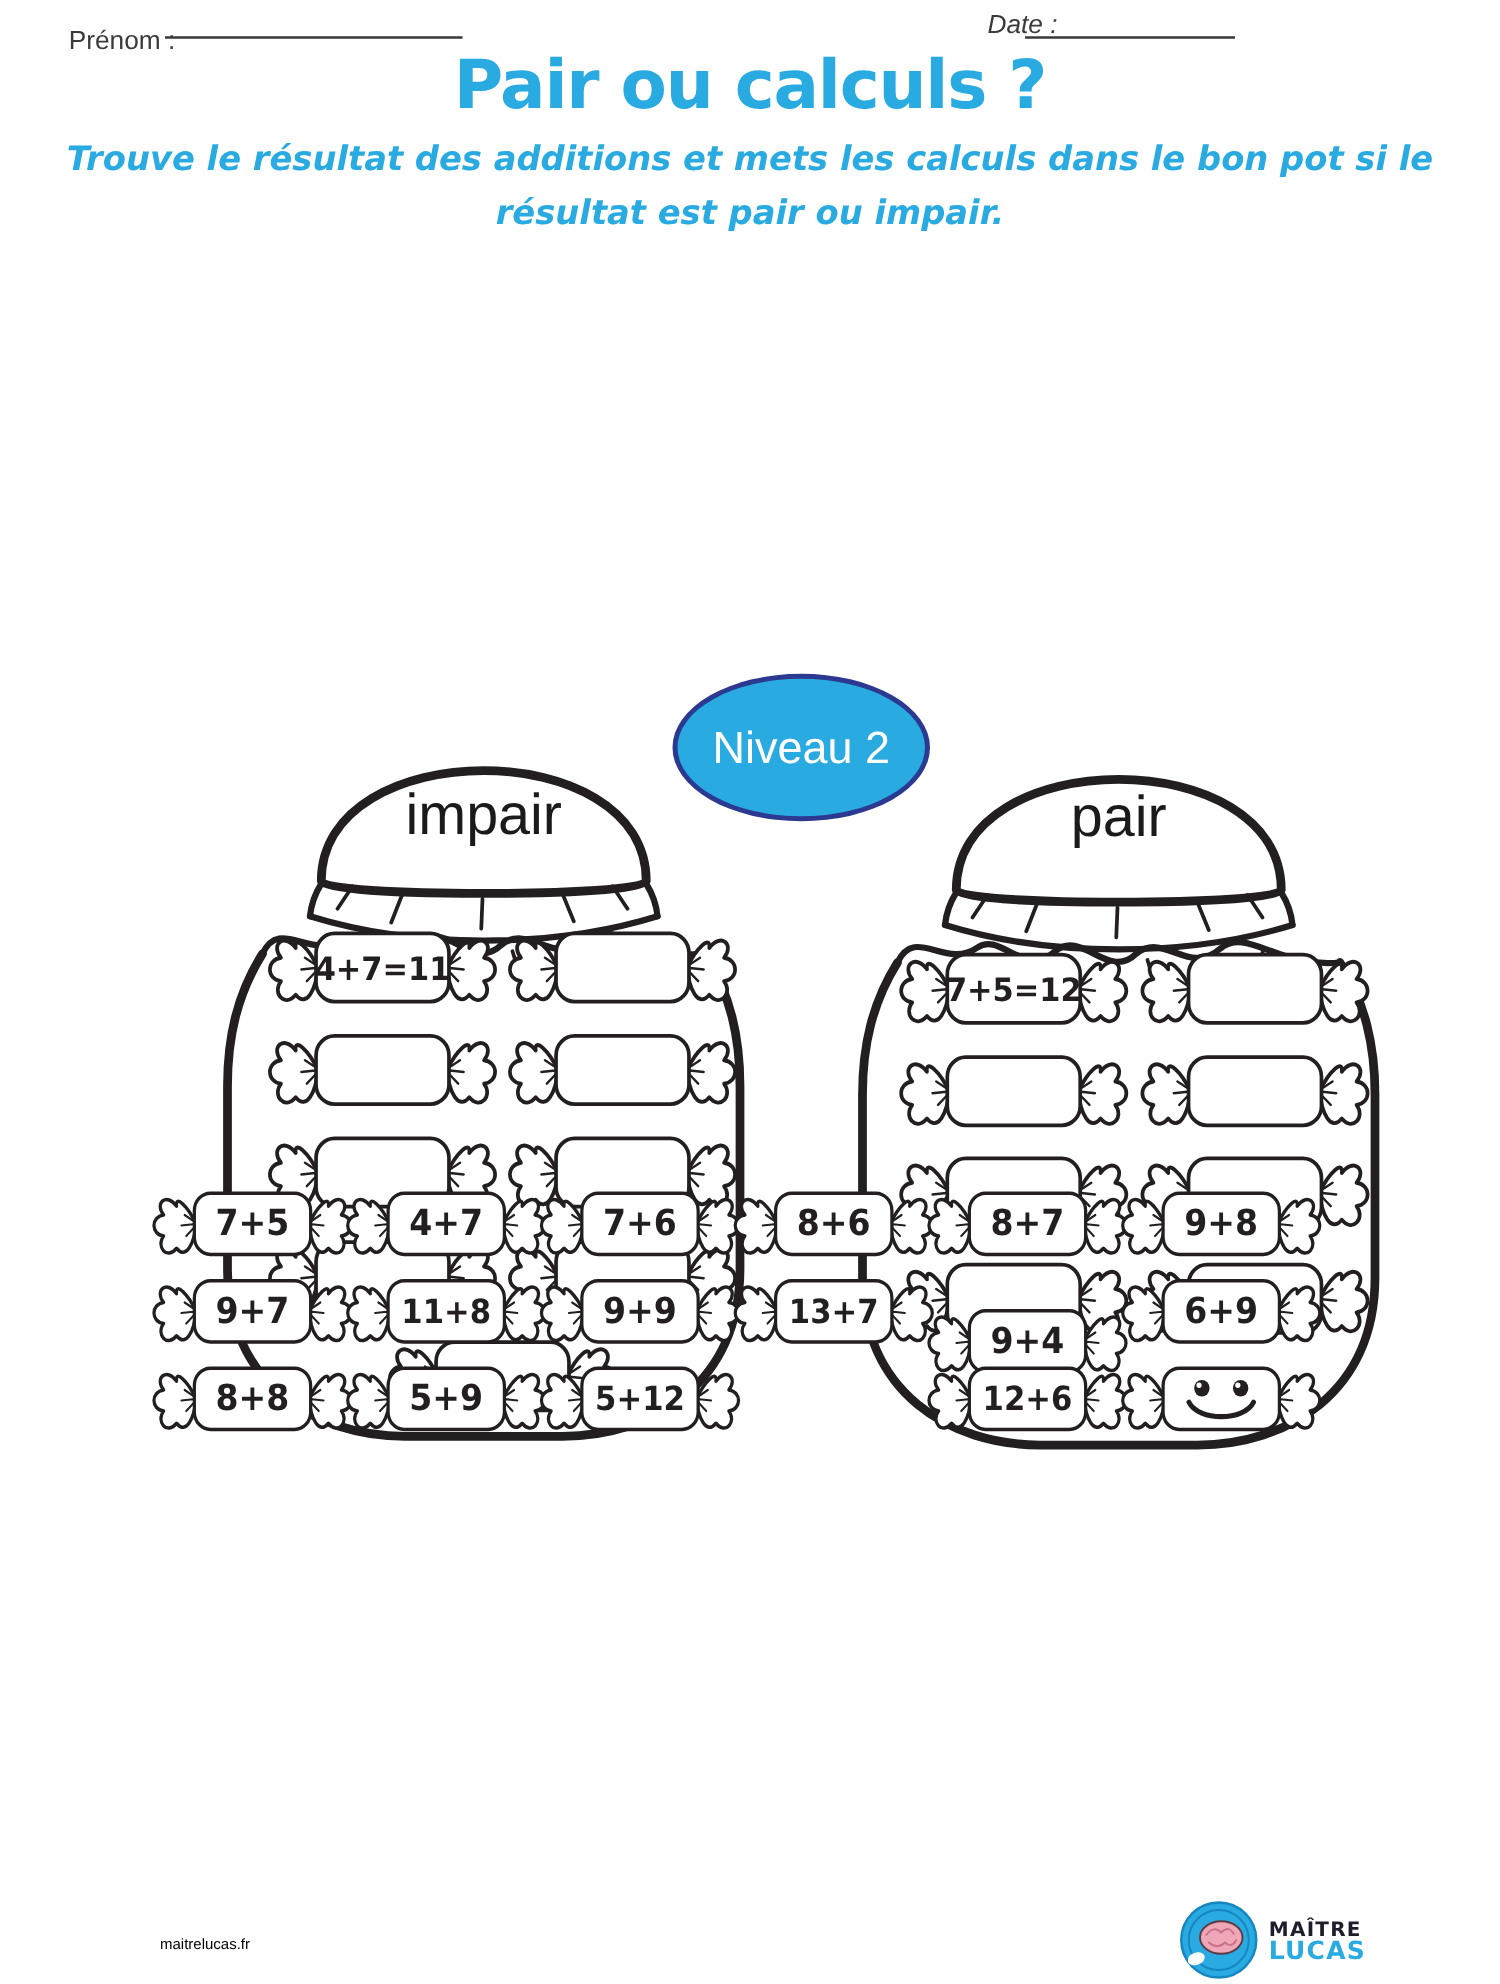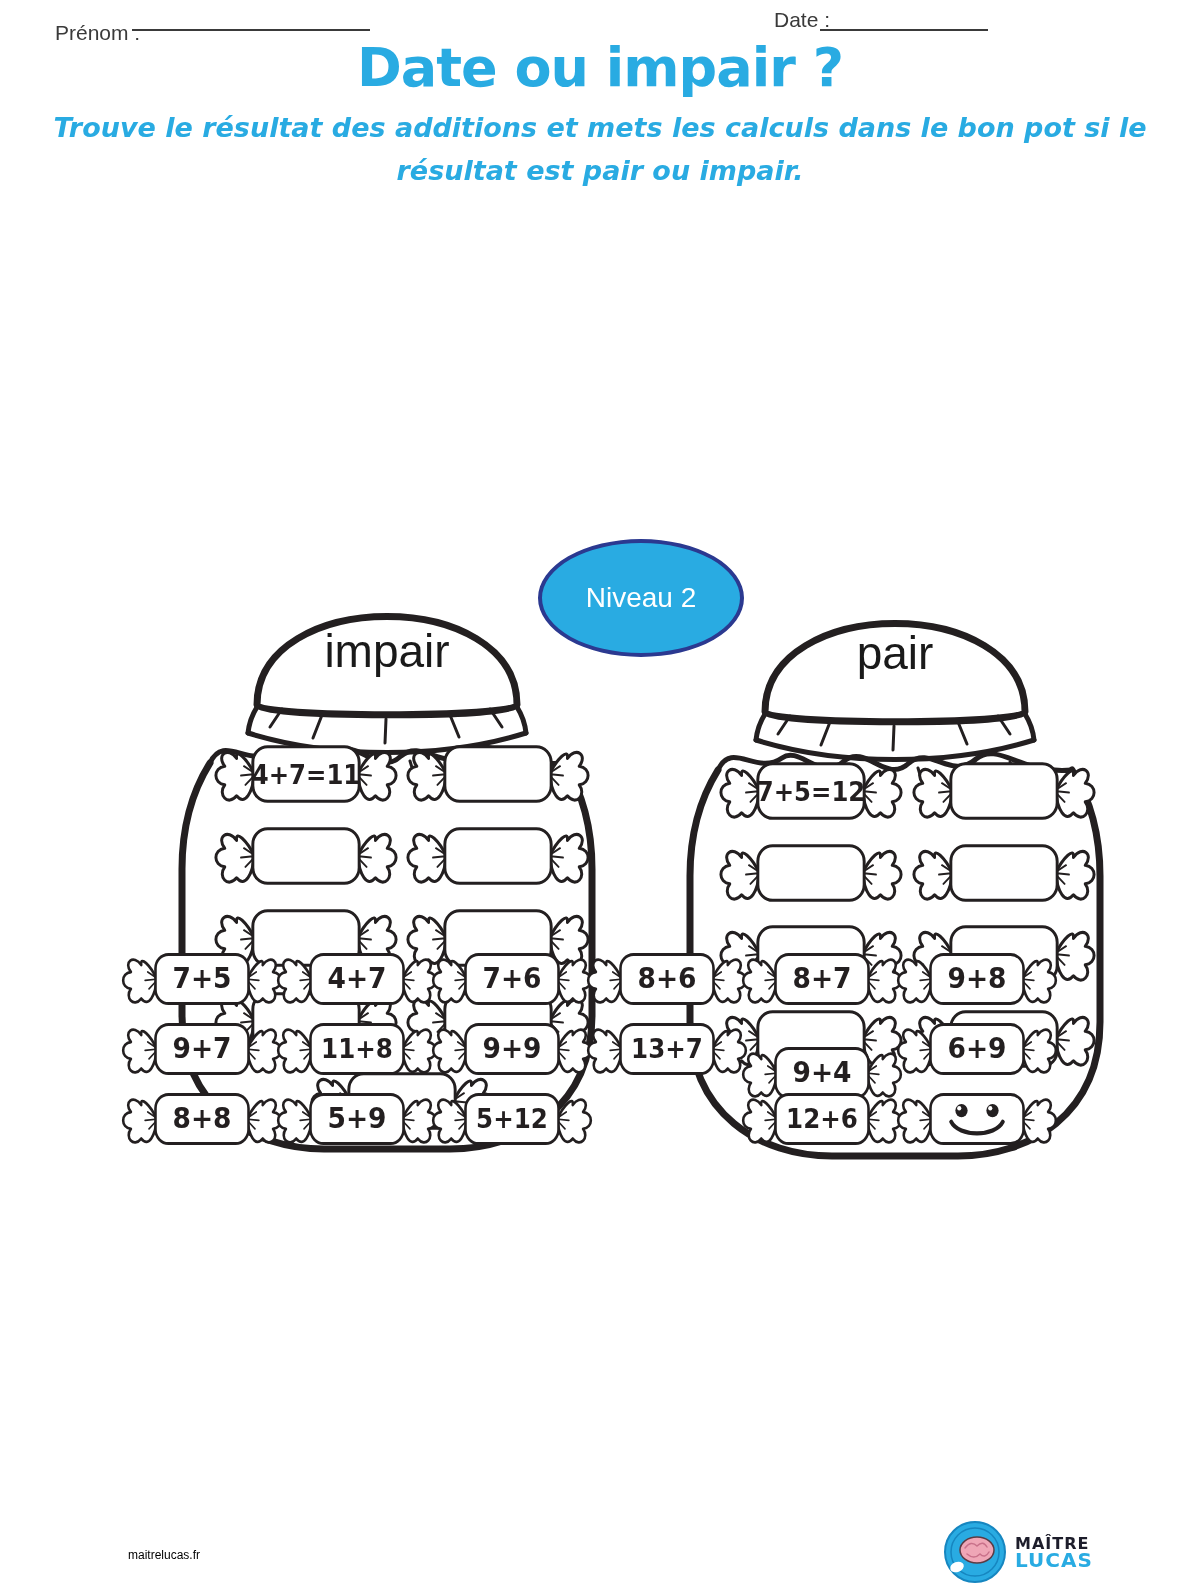--- a/index.html
+++ b/index.html
@@ -5,21 +5,21 @@
   html,body{margin:0;padding:0;}
   body{background:#ffffff;}
   .sheet{
     position:relative;width:1200px;height:1587px;margin:0 auto;
     background:#ffffff;overflow:hidden;
     font-family:"Liberation Sans",sans-serif;color:#2b2b2b;
   }
   
   .hdr-field{position:absolute;top:8px;font-size:21px;color:#3a3a3a;white-space:nowrap;}
   .hdr-prenom{left:55px;margin-top:13px;}
-  .hdr-date{left:774px;}
+  .hdr-date{left:790px;font-style:italic;}
   .blank-line{position:absolute;top:29px;border-bottom:2px solid #3a3a3a;height:0;}
   .line-prenom{left:132px;width:238px;}
   .line-date{left:820px;width:168px;}
   
   .title{
     position:absolute;top:36px;left:0;width:100%;text-align:center;
     font-family:"DejaVu Sans",sans-serif;font-weight:bold;font-size:54px;
     color:#29ABE2;letter-spacing:-1px;
   }
   .subtitle{
@@ -29,21 +29,21 @@
   }
   
   .ws{position:absolute;left:60px;top:252px;width:1056px;height:938px;background:#fff;}
   .jar{position:absolute;}
   .jar-left{left:112px;top:285px;}
   .jar-right{left:620px;top:292px;}
   .badge{
     position:absolute;left:478px;top:287px;width:198px;height:110px;
     background:#29ABE2;border:4px solid #2B3990;border-radius:50%;
     display:flex;align-items:center;justify-content:center;
-    color:#ffffff;font-size:28px;font-family:"Liberation Sans",sans-serif;
+    color:#ffffff;font-size:36px;font-family:"Liberation Sans",sans-serif;
   }
   .candy-slot{position:absolute;}
   .candy-slot svg{display:block;width:100%;height:100%;}
   
   
   .site{position:absolute;left:128px;top:1548px;font-size:12px;color:#000000;text-align:right;}
   .logo{position:absolute;left:943px;top:1520px;width:215px;height:64px;display:flex;align-items:center;}
   .logo-badge{width:64px;height:64px;flex:0 0 auto;}
   .logo-words{margin-left:8px;font-family:"DejaVu Sans",sans-serif;font-weight:bold;line-height:17px;letter-spacing:1px;}
   .logo-l1{font-size:16px;color:#1d1d2b;}
@@ -52,21 +52,21 @@
 </head>
 <body>
 
 <div class="sheet">
 
   <div class="hdr-field hdr-prenom">Prénom :</div>
   <div class="blank-line line-prenom"></div>
   <div class="hdr-field hdr-date">Date :</div>
   <div class="blank-line line-date"></div>
 
-  <div class="title">Date ou impair ?</div>
+  <div class="title">Pair ou calculs ?</div>
   <div class="subtitle">Trouve le résultat des additions et mets les calculs dans le bon pot si le résultat est pair ou impair.</div>
 
   <div class="ws">
 
     <svg class="jar jar-left" width="430" height="620" viewBox="0 0 430 620">
       <g stroke="#231F20" stroke-linecap="round" stroke-linejoin="round" fill="none">
 
         <path d="M85 168 C85 50 345 50 345 168 C345 181 85 181 85 168 Z" fill="#ffffff" stroke-width="7"></path>
 
         <path d="M76 196 C160 222 270 222 354 196" stroke-width="5"></path>

